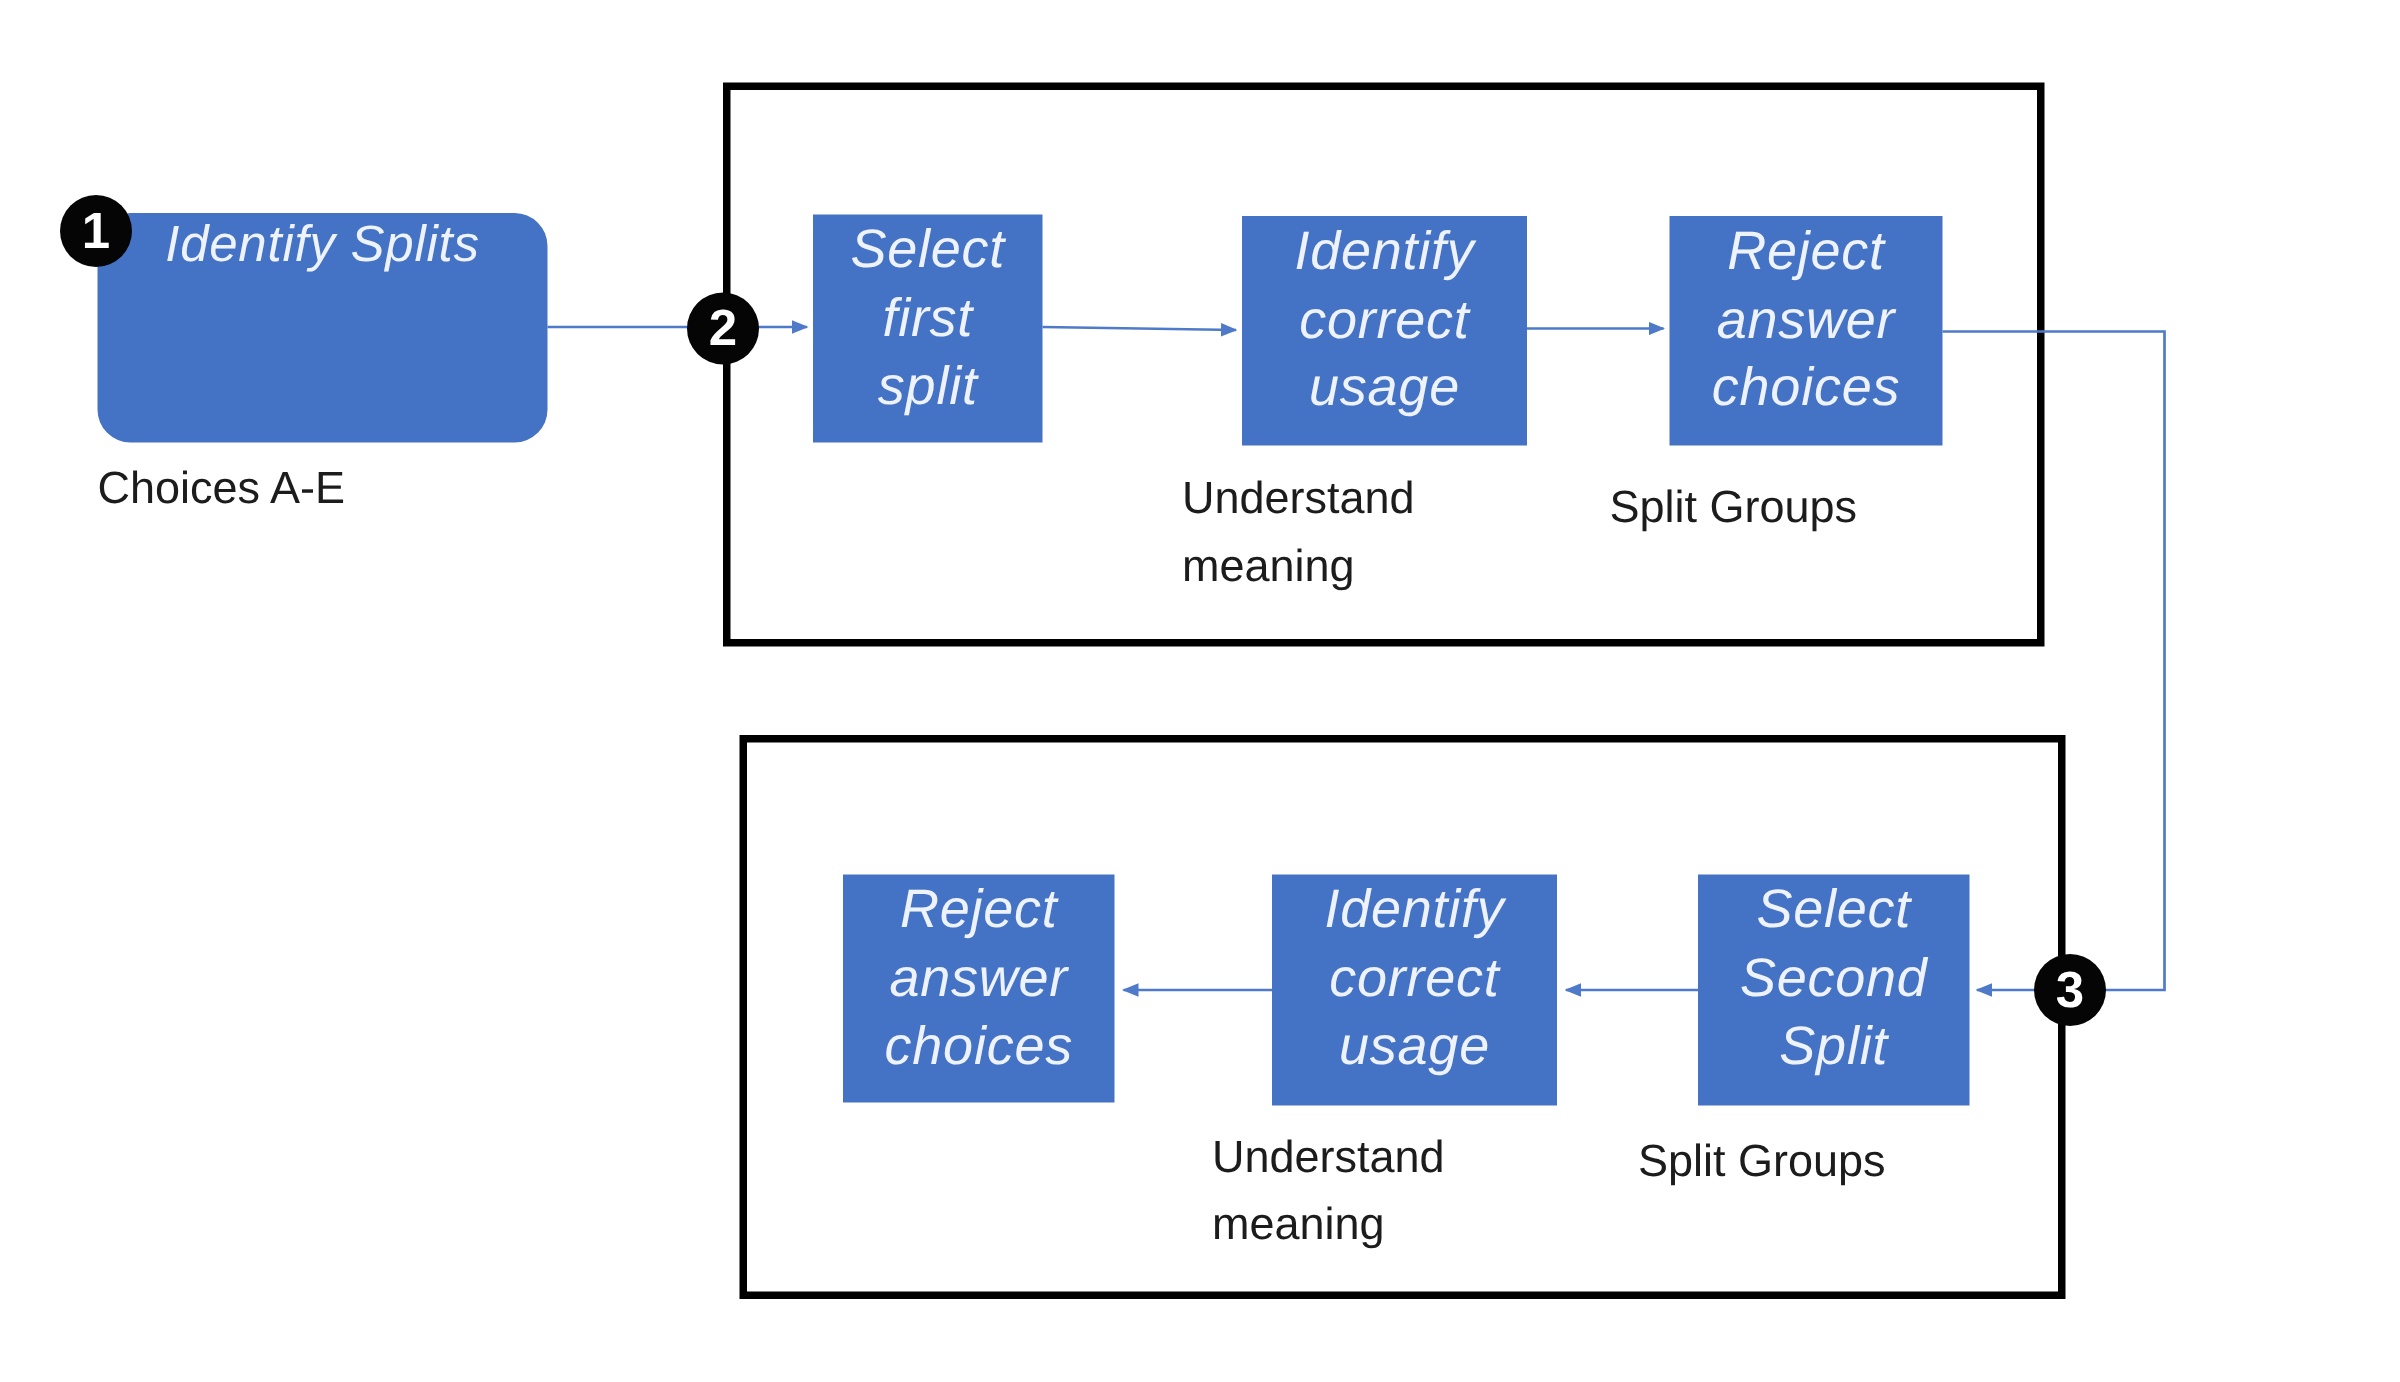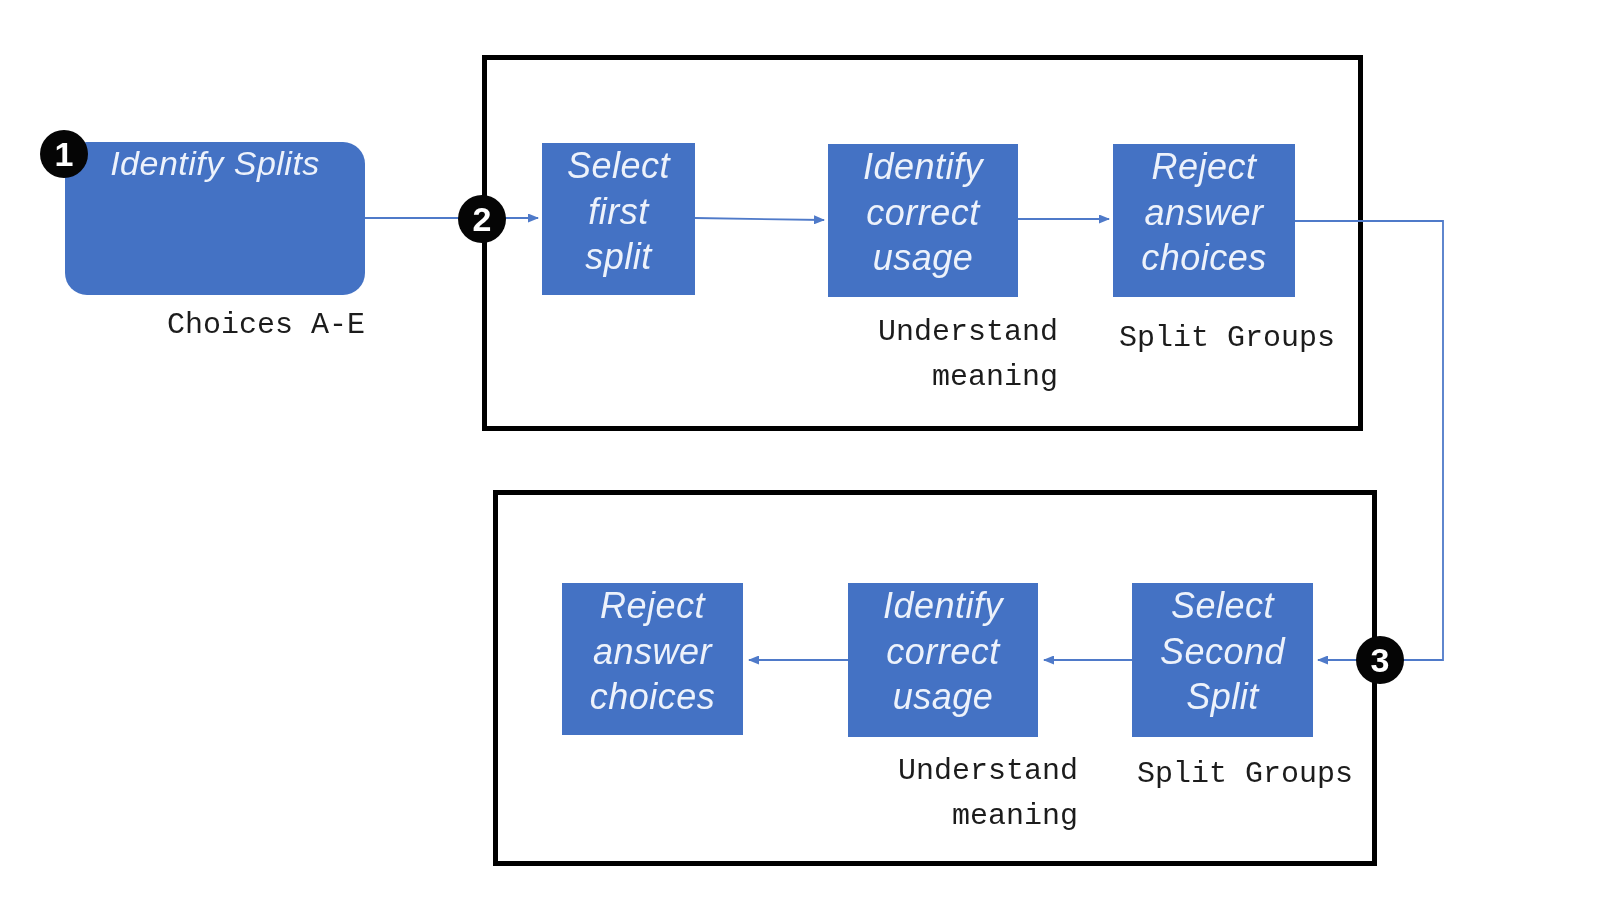--- a/index.html
+++ b/index.html
@@ -48,23 +48,22 @@
     line-height: 1.27;
     white-space: pre-line;
   }
   .node.start .node-text { font-size: 34px; }
 
   .caption {
     position: absolute;
     color: var(--caption-text, #1c1c1c);
     font-size: 30px;
     line-height: 1.5;
-    text-align: right;
+    text-align: left;
     white-space: pre-line;
-    font-family: Liberation Mono, monospace;
   }
 
   svg.connectors {
     position: absolute;
     left: 0; top: 0;
     width: 1600px;
     height: 921px;
     pointer-events: none;
   }
   svg.connectors .wire {

